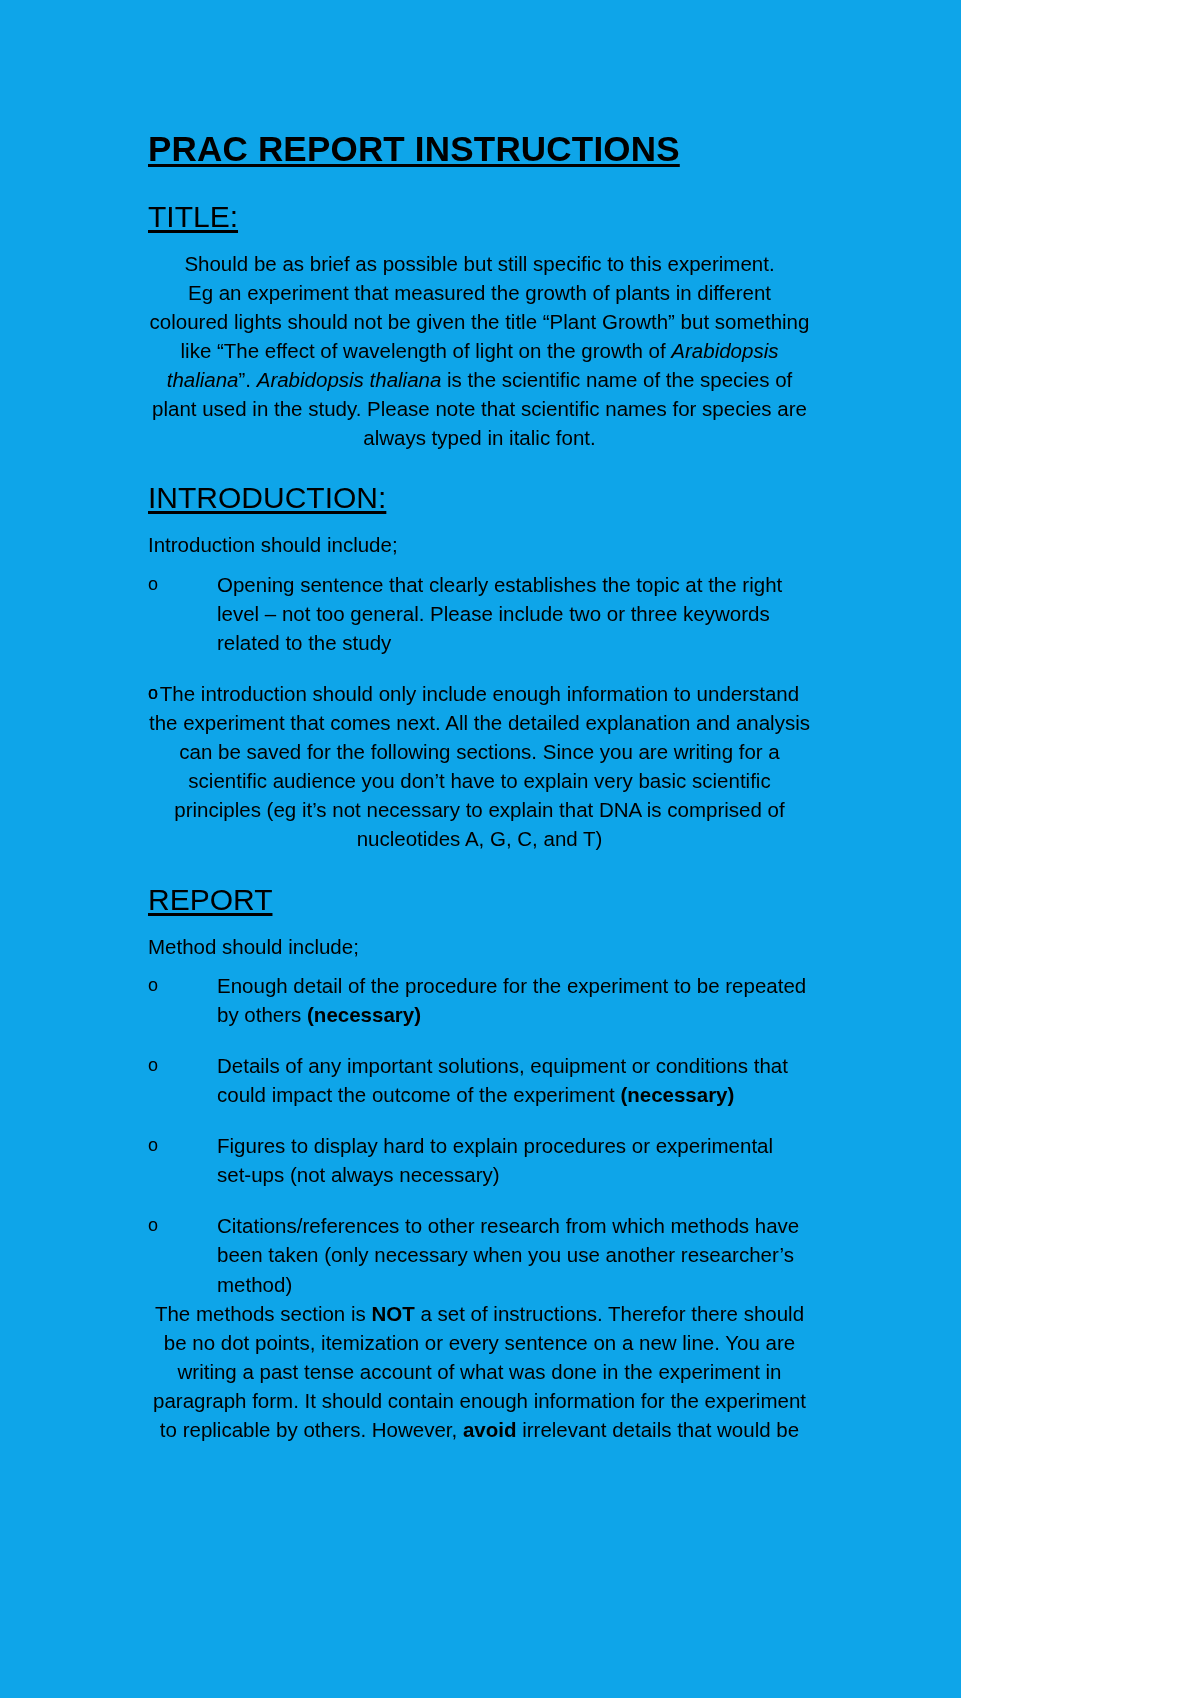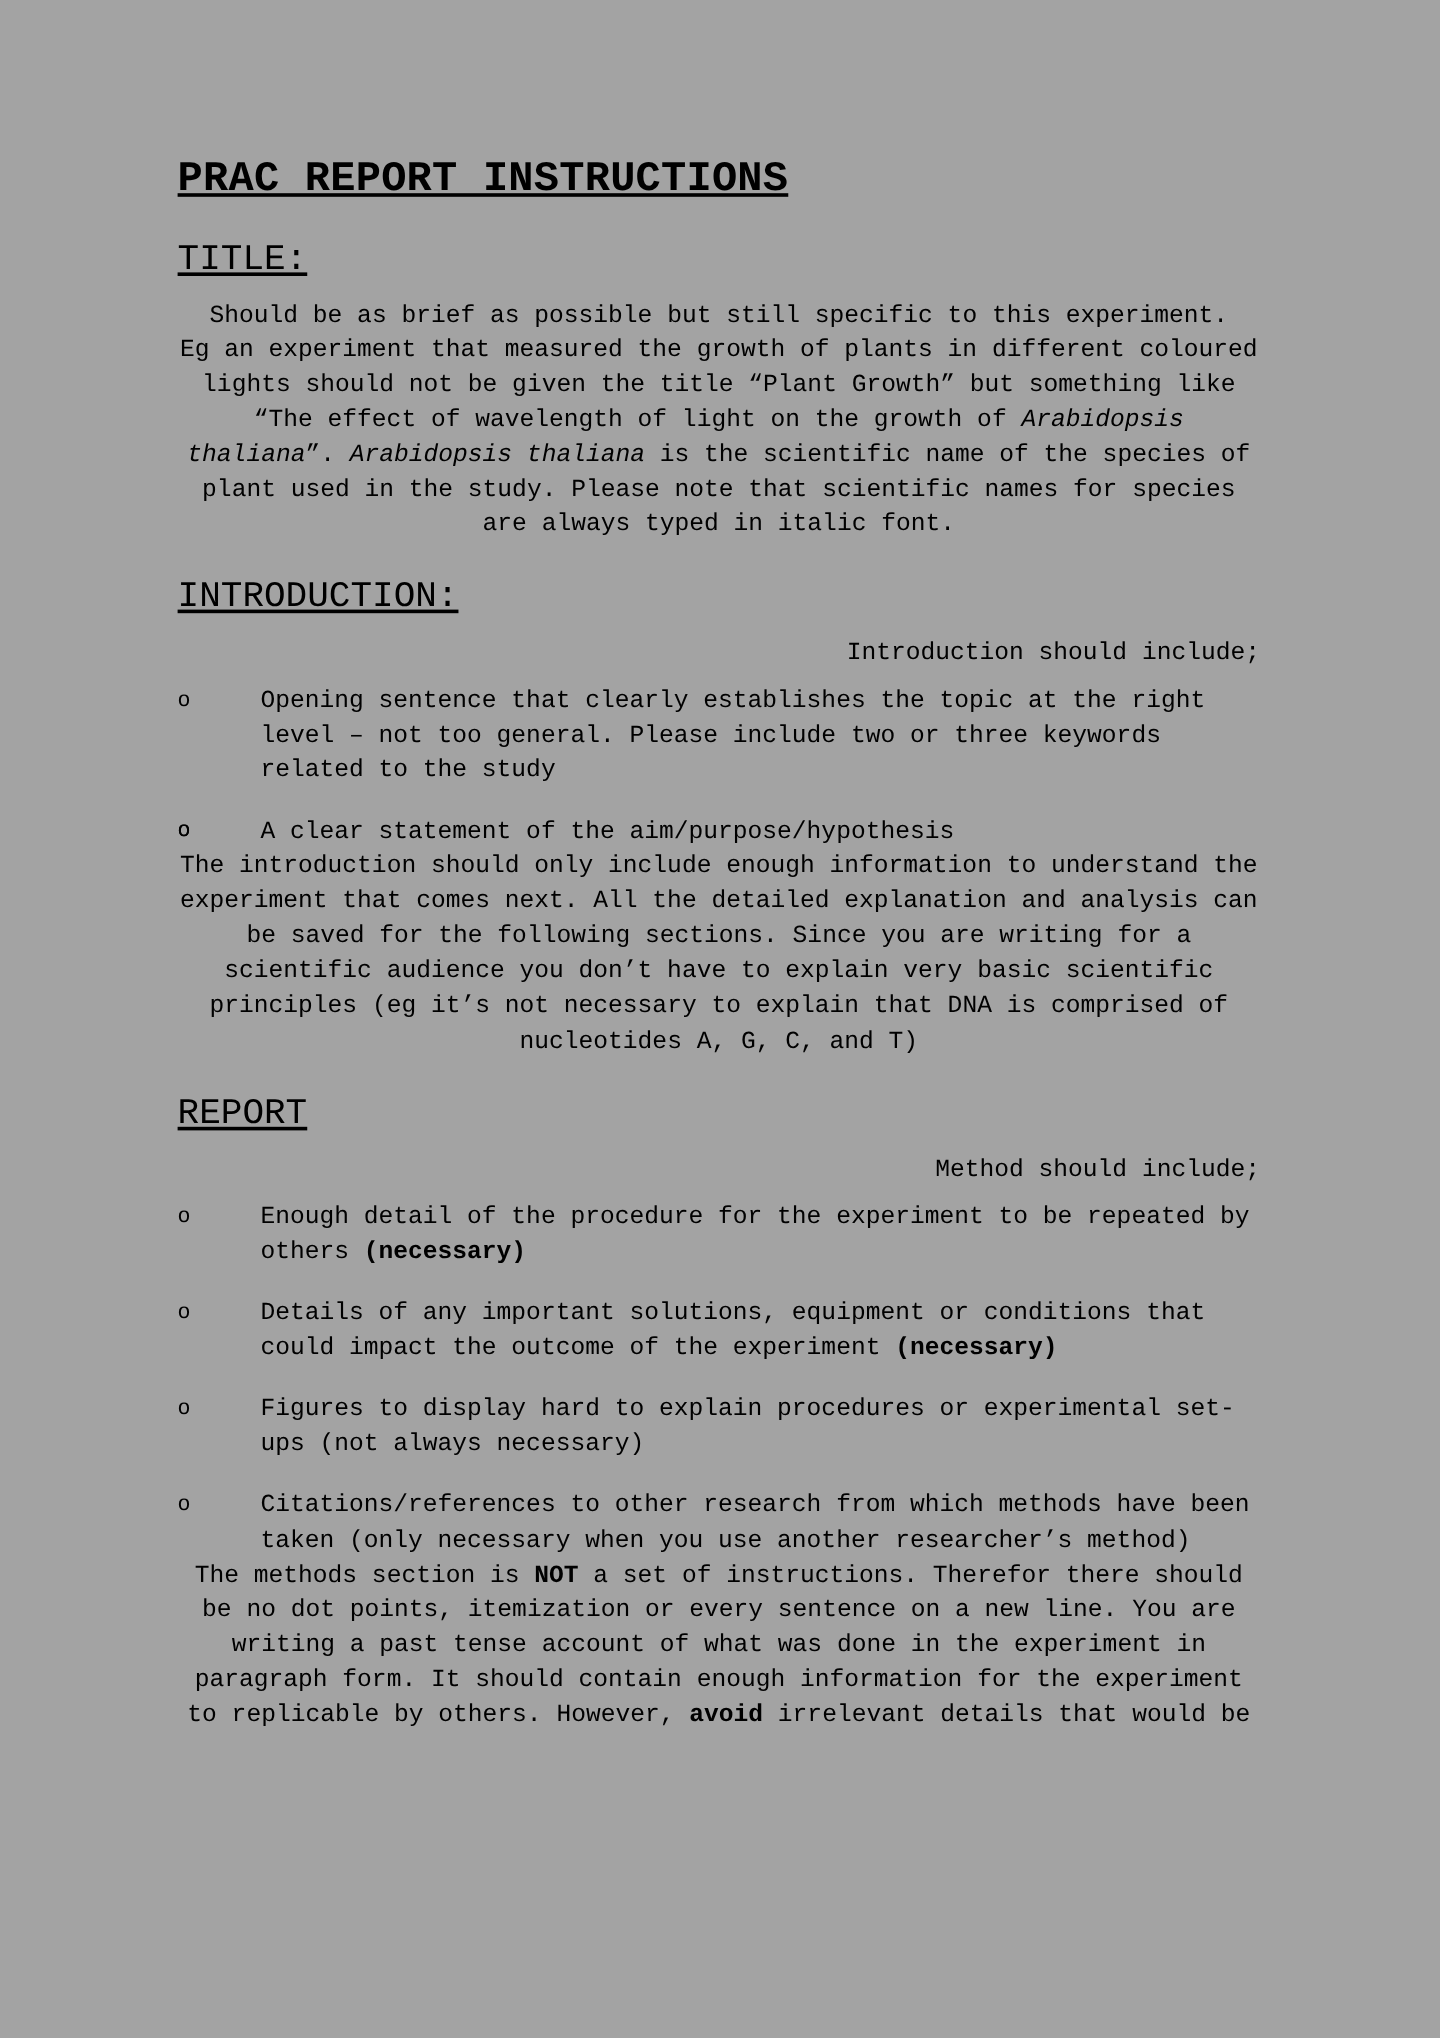--- a/index.html
+++ b/index.html
@@ -10,25 +10,24 @@
   body {
     width: 1200px;
     height: 1698px;
     font-family: "Liberation Sans", sans-serif;
     color: #000000;
     position: relative;
     overflow: hidden;
   }
   .page {
     box-sizing: border-box;
-    width: 1200px;
+    width: 961px;
     height: 1698px;
     padding: 128px 150px 0 148px;
-    background: #a3a3a3;
-    font-family: Liberation Mono, monospace;
+    background: #0ea5e9;
   }
   .doc-title {
     font-size: 35px;
     font-weight: bold;
     letter-spacing: 0.2px;
     margin: 0 0 6px 0;
     line-height: 1.22;
   }
   .doc-title span.u {
     text-decoration: underline;
@@ -48,21 +47,20 @@
   p.body-text {
     font-size: 20.5px;
     line-height: 1.42;
     margin: 0 0 0 0;
     text-align: center;
   }
   p.lead {
     font-size: 20.5px;
     line-height: 1.42;
     margin: 0 0 10px 0;
-    text-align: right;
   }
   ul.bullets {
     list-style: none;
     margin: 0;
     padding: 0;
   }
   ul.bullets li {
     font-size: 20.5px;
     line-height: 1.42;
     position: relative;
@@ -96,21 +94,21 @@
 
   <p class="body-text"><span>Should be as brief as possible but still specific to this experiment.</span><br><span>Eg an experiment that measured the growth of plants in different coloured lights should not be given the title “Plant Growth” but something like “The effect of wavelength of light on the growth of </span><i>Arabidopsis thaliana</i><span>”. </span><i>Arabidopsis thaliana</i><span> is the scientific name of the species of plant used in the study. Please note that scientific names for species are always typed in italic font.</span></p>
 
   <h2 class="section-heading"><span class="u">INTRODUCTION:</span></h2>
 
   <p class="lead">Introduction should include;</p>
 
   <ul class="bullets">
     <li><span class="marker">o</span><span>Opening sentence that clearly establishes the topic at the right level – not too general. Please include two or three keywords related to the study</span></li>
     <li><span class="marker">o</span></li>
-    <li style="margin-bottom:0"><span class="marker">o</span><span>A clear statement of the aim/purpose/hypothesis</span></li>
+    <li style="margin-bottom:0"><span class="marker">o</span></li>
   </ul>
 
   <p class="body-text after-list">The introduction should only include enough information to understand the experiment that comes next. All the detailed explanation and analysis can be saved for the following sections. Since you are writing for a scientific audience you don’t have to explain very basic scientific principles (eg it’s not necessary to explain that DNA is comprised of nucleotides A, G, C, and T)</p>
 
   <h2 class="section-heading"><span class="u">REPORT</span></h2>
 
   <p class="lead">Method should include;</p>
 
   <ul class="bullets">
     <li><span class="marker">o</span><span>Enough detail of the procedure for the experiment to be repeated by others </span><b>(necessary)</b></li>

